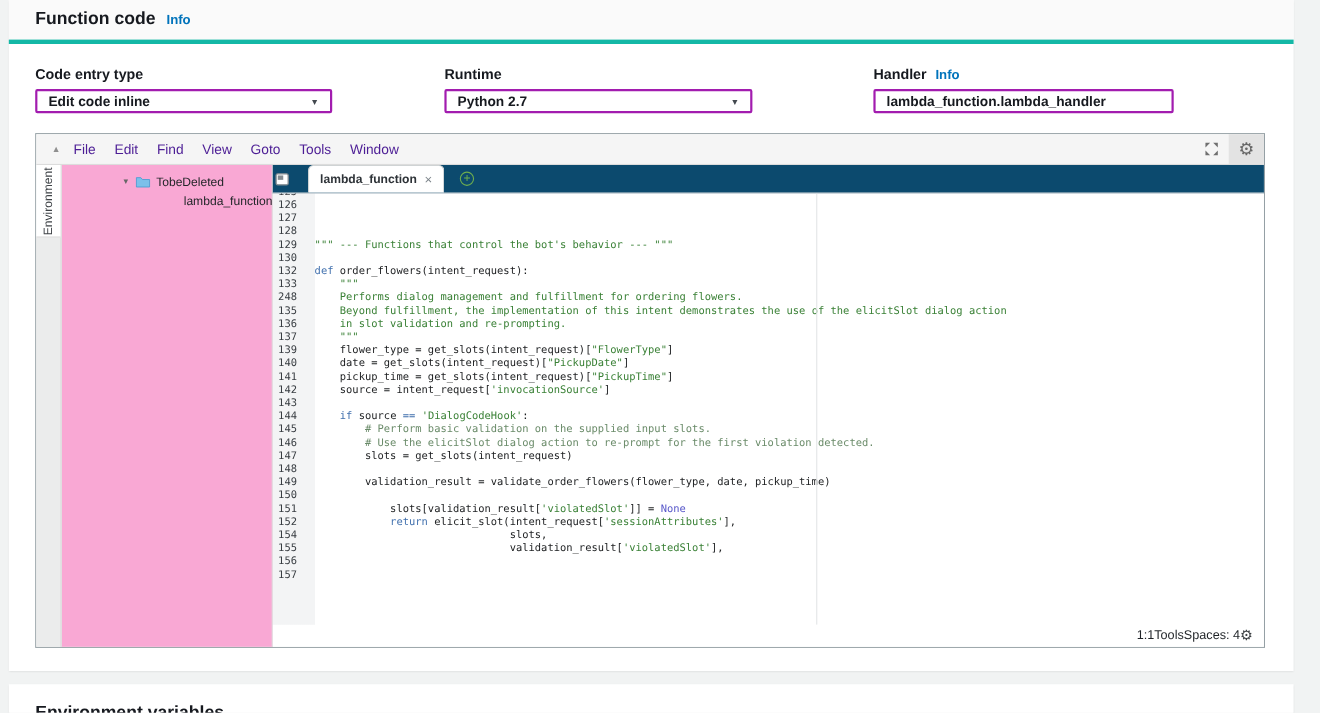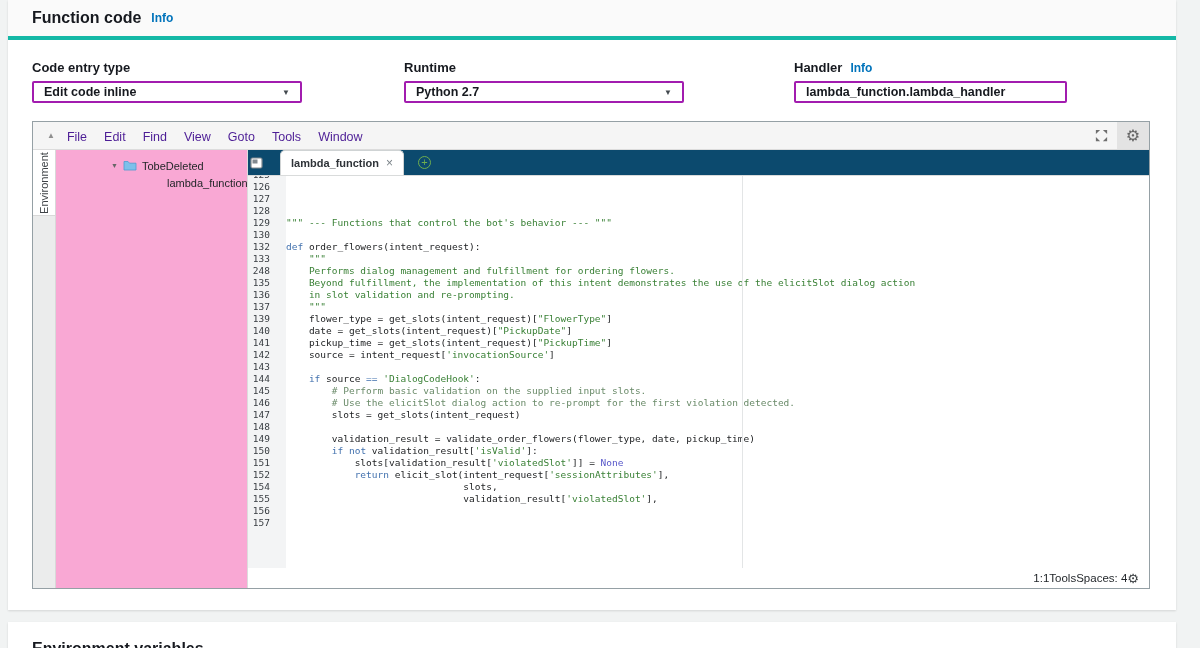--- a/index.html
+++ b/index.html
@@ -204,21 +204,21 @@
               <div class="cl"><span class="ln">140</span><span class="lc"><span class="tok-t">    date = get_slots(intent_request)[</span><span class="tok-s">"PickupDate"</span><span class="tok-t">]</span></span></div>
               <div class="cl"><span class="ln">141</span><span class="lc"><span class="tok-t">    pickup_time = get_slots(intent_request)[</span><span class="tok-s">"PickupTime"</span><span class="tok-t">]</span></span></div>
               <div class="cl"><span class="ln">142</span><span class="lc"><span class="tok-t">    source = intent_request[</span><span class="tok-s">'invocationSource'</span><span class="tok-t">]</span></span></div>
               <div class="cl"><span class="ln">143</span><span class="lc"></span></div>
               <div class="cl"><span class="ln">144</span><span class="lc"><span class="tok-t">    </span><span class="tok-k">if</span><span class="tok-t"> source </span><span class="tok-k">==</span><span class="tok-t"> </span><span class="tok-s">'DialogCodeHook'</span><span class="tok-t">:</span></span></div>
               <div class="cl"><span class="ln">145</span><span class="lc"><span class="tok-t">        </span><span class="tok-m"># Perform basic validation on the supplied input slots.</span></span></div>
               <div class="cl"><span class="ln">146</span><span class="lc"><span class="tok-t">        </span><span class="tok-m"># Use the elicitSlot dialog action to re-prompt for the first violation detected.</span></span></div>
               <div class="cl"><span class="ln">147</span><span class="lc"><span class="tok-t">        slots = get_slots(intent_request)</span></span></div>
               <div class="cl"><span class="ln">148</span><span class="lc"></span></div>
               <div class="cl"><span class="ln">149</span><span class="lc"><span class="tok-t">        validation_result = validate_order_flowers(flower_type, date, pickup_time)</span></span></div>
-              <div class="cl"><span class="ln">150</span><span class="lc"><span class="tok-t">        </span><span class="tok-k">if</span><span class="tok-t"> </span><span class="tok-k">not</span><span class="tok-t"> validation_result[</span><span class="tok-s">'isValid'</span><span class="tok-t">]:</span></span></div>
+              <div class="cl"><span class="ln">150</span></div>
               <div class="cl"><span class="ln">151</span><span class="lc"><span class="tok-t">            slots[validation_result[</span><span class="tok-s">'violatedSlot'</span><span class="tok-t">]] = </span><span class="tok-c">None</span></span></div>
               <div class="cl"><span class="ln">152</span><span class="lc"><span class="tok-t">            </span><span class="tok-k">return</span><span class="tok-t"> elicit_slot(intent_request[</span><span class="tok-s">'sessionAttributes'</span><span class="tok-t">],</span></span></div>
               <div class="cl"><span class="ln">154</span><span class="lc"><span class="tok-t">                               slots,</span></span></div>
               <div class="cl"><span class="ln">155</span><span class="lc"><span class="tok-t">                               validation_result[</span><span class="tok-s">'violatedSlot'</span><span class="tok-t">],</span></span></div>
               <div class="cl"><span class="ln">156</span></div>
               <div class="cl"><span class="ln">157</span><span class="lc"></span></div>
             </div>
           <div class="margin-line"></div>
         </div>
 

